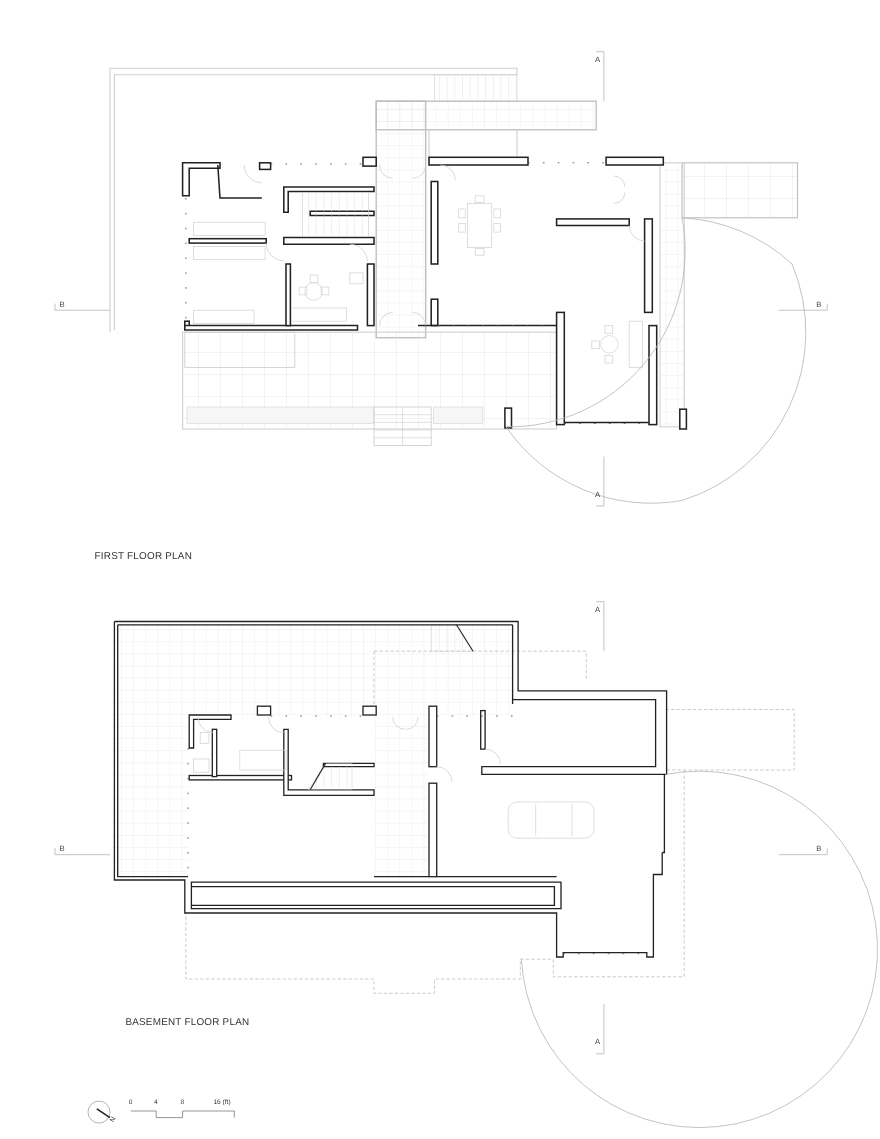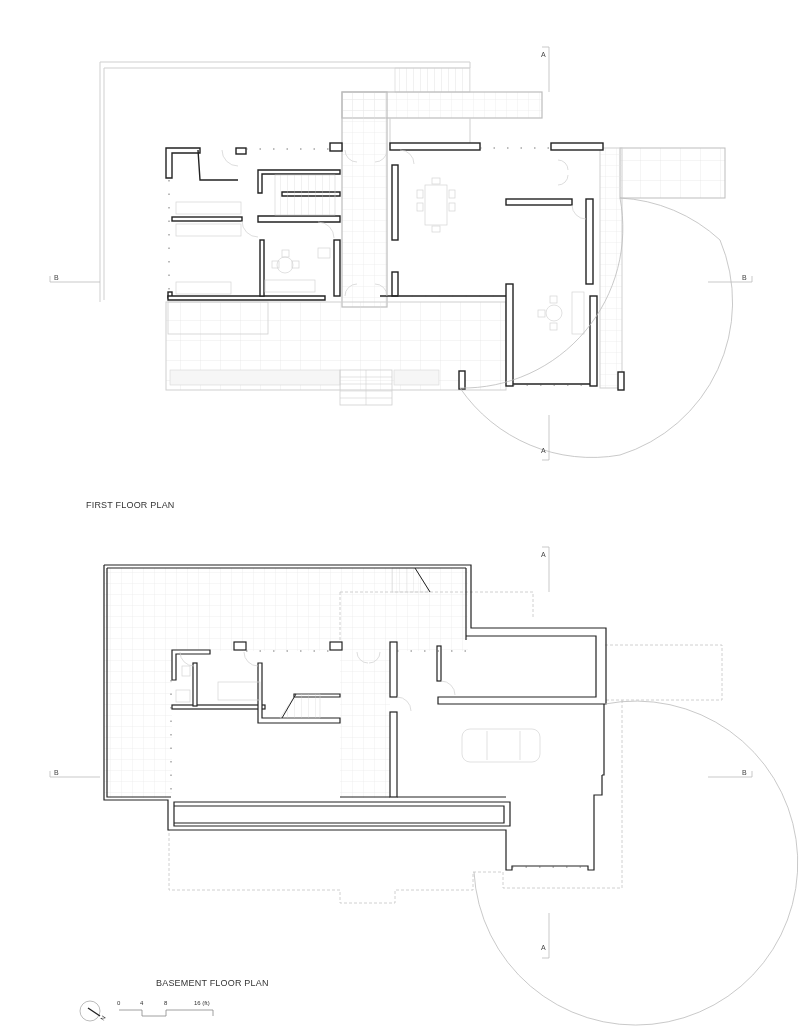--- a/index.html
+++ b/index.html
@@ -220,21 +220,21 @@
     <circle cx="90" cy="1011" r="10" fill="none" stroke="#aaa" stroke-width="0.8"></circle>
     <path d="M88 1008 L100 1016" stroke="#222" stroke-width="1.4"></path>
   </g>
 
   <g stroke="#888" stroke-width="0.8" fill="none">
     <path d="M119 1010 L142 1010 L142 1016 L166 1016 L166 1010 L213 1010 L213 1016"></path>
   </g>
 </svg>
 
 <div class="label" style="left:50px; top:500px;">FIRST FLOOR PLAN</div>
-<div class="label" style="left:78px; top:978px;margin-left:42px;">BASEMENT FLOOR PLAN</div>
+<div class="label" style="left:78px; top:924px;">BASEMENT FLOOR PLAN</div>
 
 <div class="sec" style="left:541px; top:51px;">A</div>
 <div class="sec" style="left:541px; top:447px;">A</div>
 <div class="sec" style="left:54px; top:274px;">B</div>
 <div class="sec" style="left:742px; top:274px;">B</div>
 
 <div class="sec" style="left:541px; top:551px;">A</div>
 <div class="sec" style="left:541px; top:944px;">A</div>
 <div class="sec" style="left:54px; top:769px;">B</div>
 <div class="sec" style="left:742px; top:769px;">B</div>

